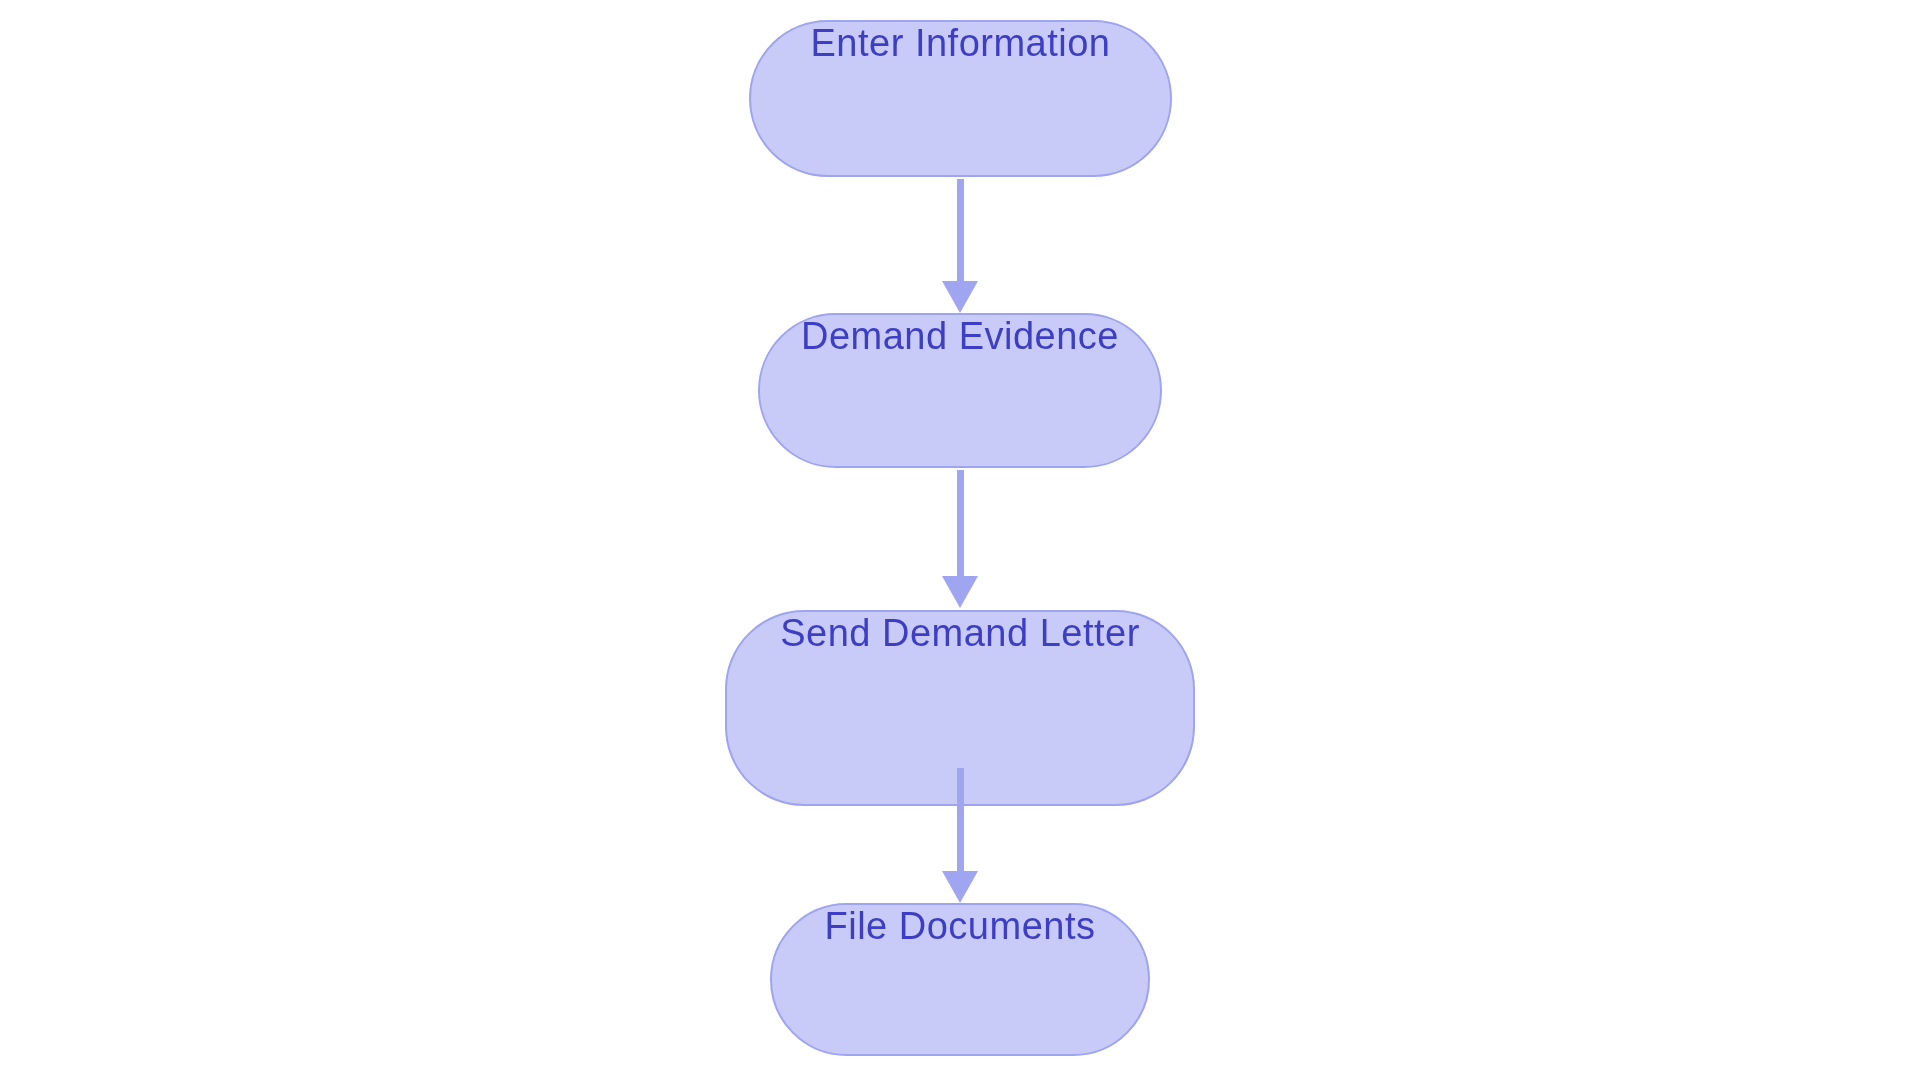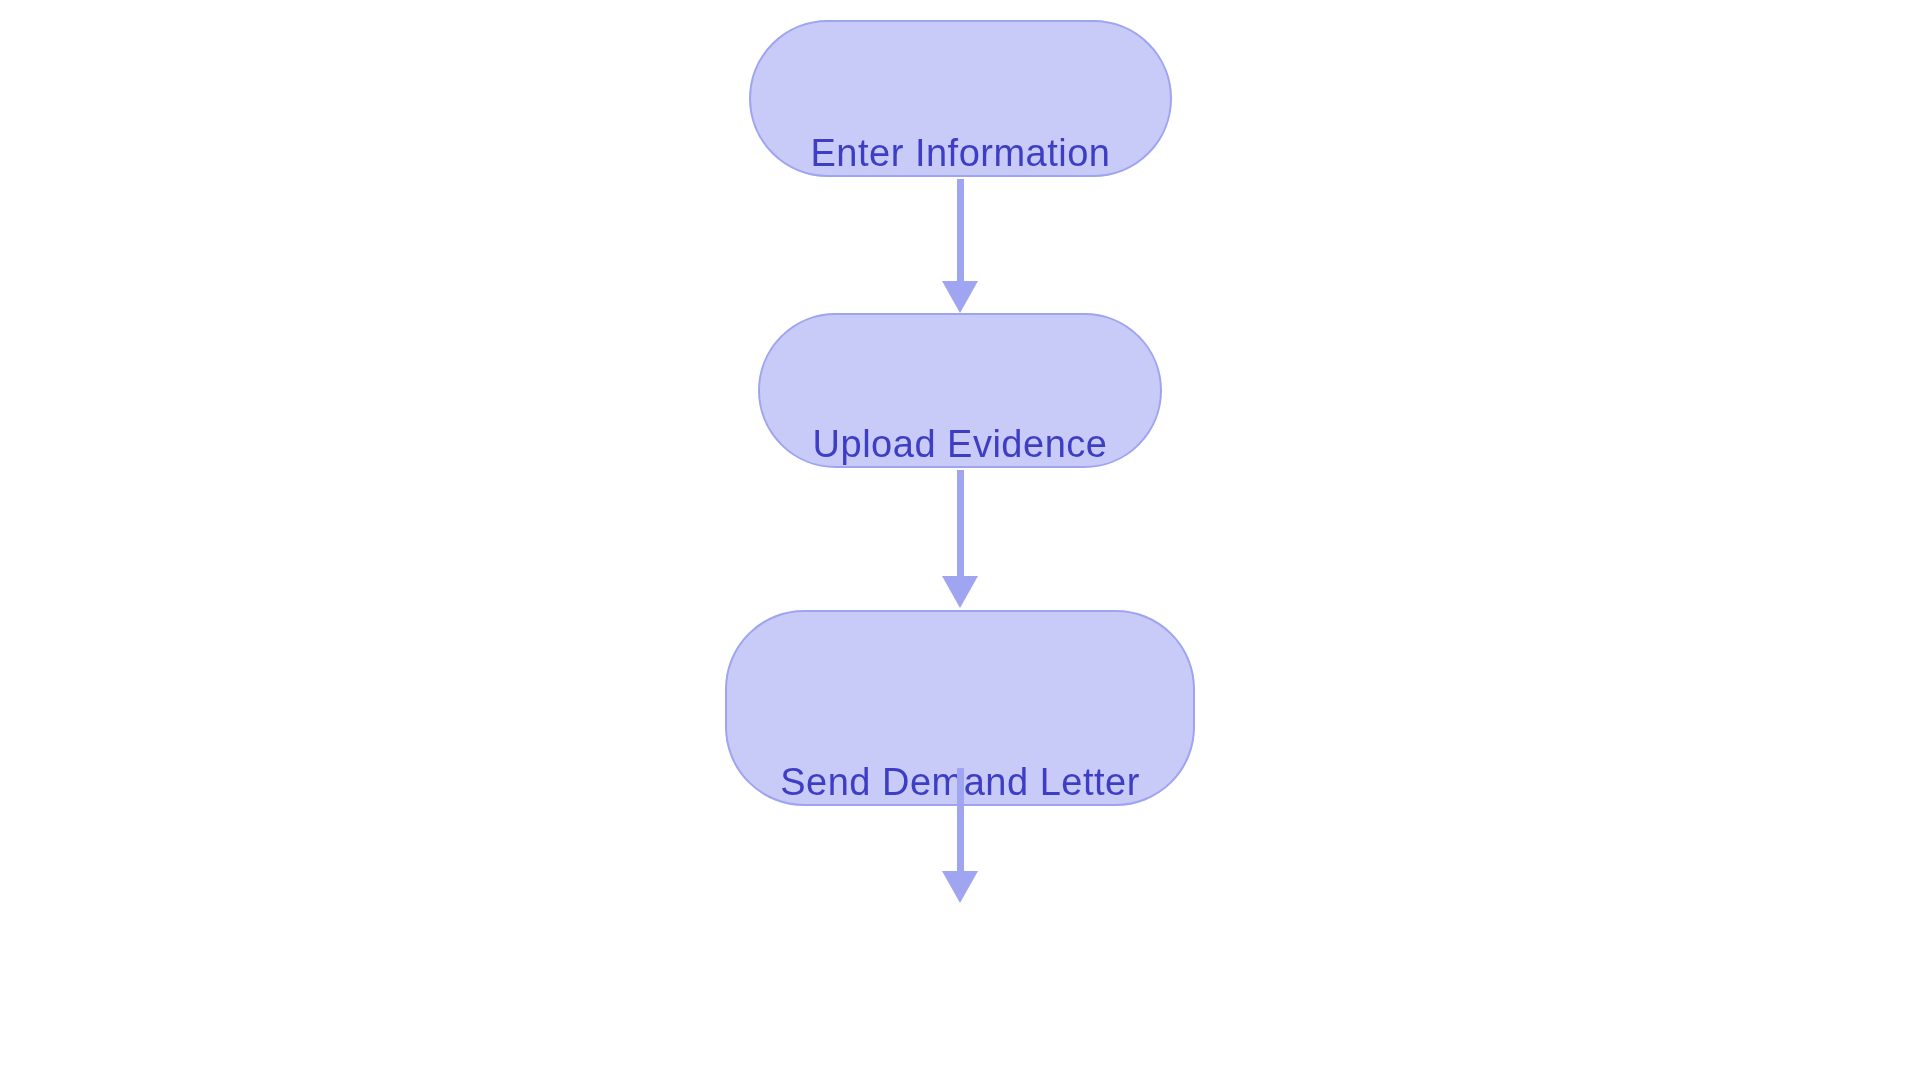--- a/index.html
+++ b/index.html
@@ -15,21 +15,21 @@
     position: relative;
     width: 1920px;
     height: 1083px;
     background: var(--color-canvas-bg);
     overflow: hidden;
     font-family: "Liberation Sans", "DejaVu Sans", sans-serif;
   }
   .node {
     position: absolute;
     display: flex;
-    align-items: flex-end;
+    align-items: flex-start;
     justify-content: center;
     background: var(--color-node-fill);
     border: 2px solid var(--color-node-border);
     border-radius: 79px;
   }
   .node-label {
     font-size: 38px;
     font-weight: 500;
     letter-spacing: 0.5px;
     color: var(--color-node-text);
@@ -63,31 +63,34 @@
   <div class="node" style="left:749px; top:20px; width:423px; height:157px;">
     <span class="node-label">Enter Information</span>
   </div>
 
   <div class="arrow" style="left:942px; top:179px; height:134px;">
     <div class="arrow-stem"></div>
     <div class="arrow-head"></div>
   </div>
 
   <div class="node" style="left:758px; top:313px; width:404px; height:155px;">
-    <span class="node-label">Upload Evidence</span>
+    <span class="node-label">Demand Evidence</span>
   </div>
 
   <div class="arrow" style="left:942px; top:470px; height:138px;">
     <div class="arrow-stem"></div>
     <div class="arrow-head"></div>
   </div>
 
   <div class="node" style="left:725px; top:610px; width:470px; height:196px;">
     <span class="node-label">Send Demand Letter</span>
   </div>
 
   <div class="arrow" style="left:942px; top:768px; height:135px;">
     <div class="arrow-stem"></div>
     <div class="arrow-head"></div>
   </div>
 
+  <div class="node" style="left:770px; top:903px; width:380px; height:153px;">
+    <span class="node-label">File Documents</span>
+  </div>
 
 </div>
 
 </body></html>

